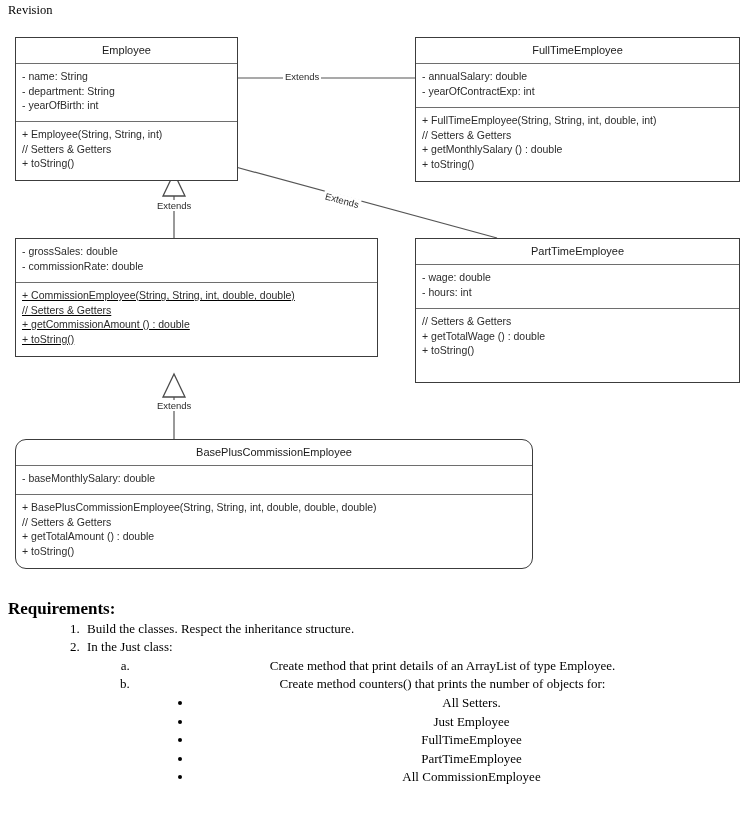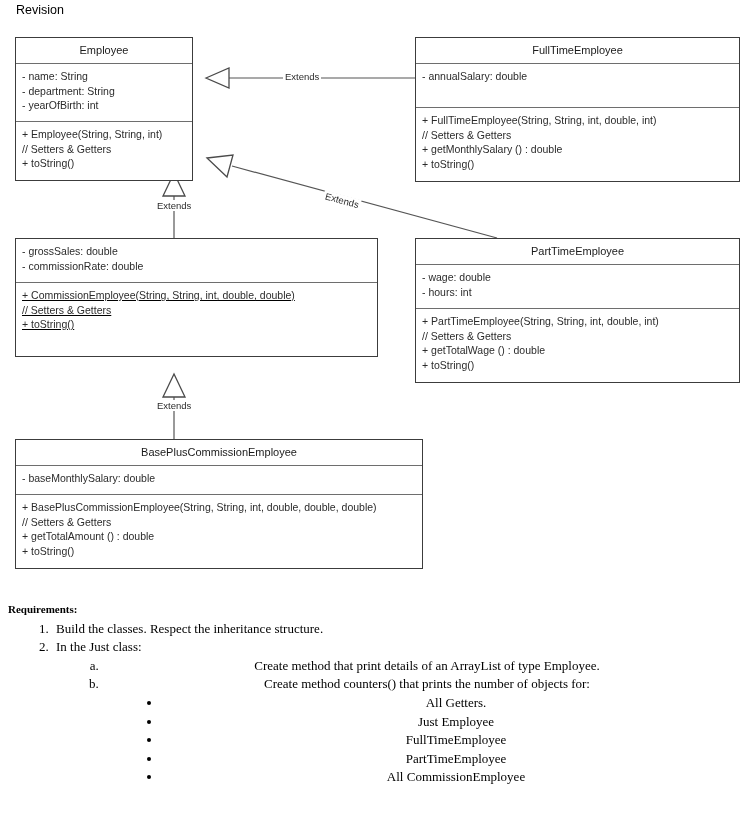--- a/index.html
+++ b/index.html
@@ -13,25 +13,25 @@
     height: 813px;
     position: relative;
     overflow: hidden;
     font-family: "Liberation Serif", "DejaVu Serif", serif;
     color: #000000;
   }
 
   
   #revision-title {
     position: absolute;
-    left: 16px;
+    left: 8px;
     top: 2px;
     font-size: 12.5px;
     line-height: 16px;
-    font-family: Liberation Sans, sans-serif;
+    font-family: Liberation Serif, serif;
   }
 
   
   .uml-class {
     position: absolute;
     box-sizing: border-box;
     border: 1px solid #3c3c3c;
     background: #ffffff;
     font-family: "Liberation Sans", "DejaVu Sans", sans-serif;
     z-index: 3;
@@ -53,25 +53,25 @@
     padding: 5px 6px 7px 6px;
   }
   .uml-line {
     font-size: 10.5px;
     line-height: 14.5px;
     color: #2b2b2b;
     white-space: nowrap;
   }
 
   
-  #class-employee            { left: 15px;  top: 37px;  width: 178px; }
+  #class-employee            { left: 15px;  top: 37px;  width: 223px; }
   #class-fulltimeemployee    { left: 415px; top: 37px;  width: 325px; }
   #class-commissionemployee  { left: 15px;  top: 238px; width: 363px; }
   #class-parttimeemployee    { left: 415px; top: 238px; width: 325px; }
-  #class-baseplus            { left: 15px;  top: 439px; width: 408px; }
+  #class-baseplus            { left: 15px;  top: 439px; width: 518px; border-radius: 11px; }
 
   
   #class-employee .uml-attrs           { min-height: 46px; }
   #class-fulltimeemployee .uml-attrs   { min-height: 32px; }
   #class-commissionemployee .uml-attrs { min-height: 32px; }
   #class-parttimeemployee .uml-attrs   { min-height: 32px; }
   #class-baseplus .uml-attrs           { min-height: 17px; }
 
   #class-employee .uml-ops           { min-height: 46px; }
   #class-fulltimeemployee .uml-ops   { min-height: 61px; }
@@ -115,29 +115,29 @@
     position: absolute;
     left: 8px;
     top: 600px;
     width: 740px;
     font-family: "Liberation Serif", "DejaVu Serif", serif;
     font-size: 13px;
     line-height: 18.6px;
   }
   #requirements-heading {
     font-weight: bold;
-    font-size: 11px;
+    font-size: 17px;
     margin: 0 0 1px 0;
   }
   ol.level1 {
     margin: 0;
     padding-left: 44px;
     list-style-type: decimal;
   }
-  ol.level1 > li { padding-left: 4px; }
+  ol.level1 > li { padding-left: 4px; margin-left: 31px; }
   ol.level2 {
     margin: 0;
     padding-left: 46px;
     list-style-type: lower-alpha;
     text-align: center;
   }
   ol.level2 > li { padding-left: 4px; }
   ul.level3 {
     margin: 0;
     padding-left: 56px;
@@ -193,49 +193,50 @@
     <div class="uml-line">+ Employee(String, String, int)</div>
     <div class="uml-line">// Setters &amp; Getters</div>
     <div class="uml-line">+ toString()</div>
   </div>
 </div>
 
 <div class="uml-class" id="class-fulltimeemployee">
   <div class="uml-name">FullTimeEmployee</div>
   <div class="uml-attrs">
     <div class="uml-line">- annualSalary: double</div>
+    <div class="uml-line">- yearOfContractExp: int</div>
   </div>
   <div class="uml-ops">
     <div class="uml-line">+ FullTimeEmployee(String, String, int, double, int)</div>
     <div class="uml-line">// Setters &amp; Getters</div>
     <div class="uml-line">+ getMonthlySalary () : double</div>
     <div class="uml-line">+ toString()</div>
   </div>
 </div>
 
 <div class="uml-class" id="class-commissionemployee">
   <div class="uml-attrs">
     <div class="uml-line">- grossSales: double</div>
     <div class="uml-line">- commissionRate: double</div>
   </div>
   <div class="uml-ops">
     <div class="uml-line">+ CommissionEmployee(String, String, int, double, double)</div>
     <div class="uml-line">// Setters &amp; Getters</div>
+    <div class="uml-line">+ getCommissionAmount () : double</div>
     <div class="uml-line">+ toString()</div>
   </div>
 </div>
 
 <div class="uml-class" id="class-parttimeemployee">
   <div class="uml-name">PartTimeEmployee</div>
   <div class="uml-attrs">
     <div class="uml-line">- wage: double</div>
     <div class="uml-line">- hours: int</div>
   </div>
   <div class="uml-ops">
-    <div class="uml-line">+ PartTimeEmployee(String, String, int, double, int)</div>
     <div class="uml-line">// Setters &amp; Getters</div>
     <div class="uml-line">+ getTotalWage () : double</div>
     <div class="uml-line">+ toString()</div>
   </div>
 </div>
 
 <div class="uml-class" id="class-baseplus">
   <div class="uml-name">BasePlusCommissionEmployee</div>
   <div class="uml-attrs">
     <div class="uml-line">- baseMonthlySalary: double</div>
@@ -257,21 +258,21 @@
     <li>
       <span>In the Just class:</span>
       <ol class="level2">
         <li>
           <span>Create method that print details of an ArrayList of type Employee.</span>
         </li>
         <li>
           <span>Create method counters() that prints the number of objects for:</span>
           <ul class="level3">
             <li>
-              <span>All Getters.</span>
+              <span>All Setters.</span>
             </li>
             <li>
               <span>Just Employee</span>
             </li>
             <li>
               <span>FullTimeEmployee</span>
             </li>
             <li>
               <span>PartTimeEmployee</span>
             </li>

